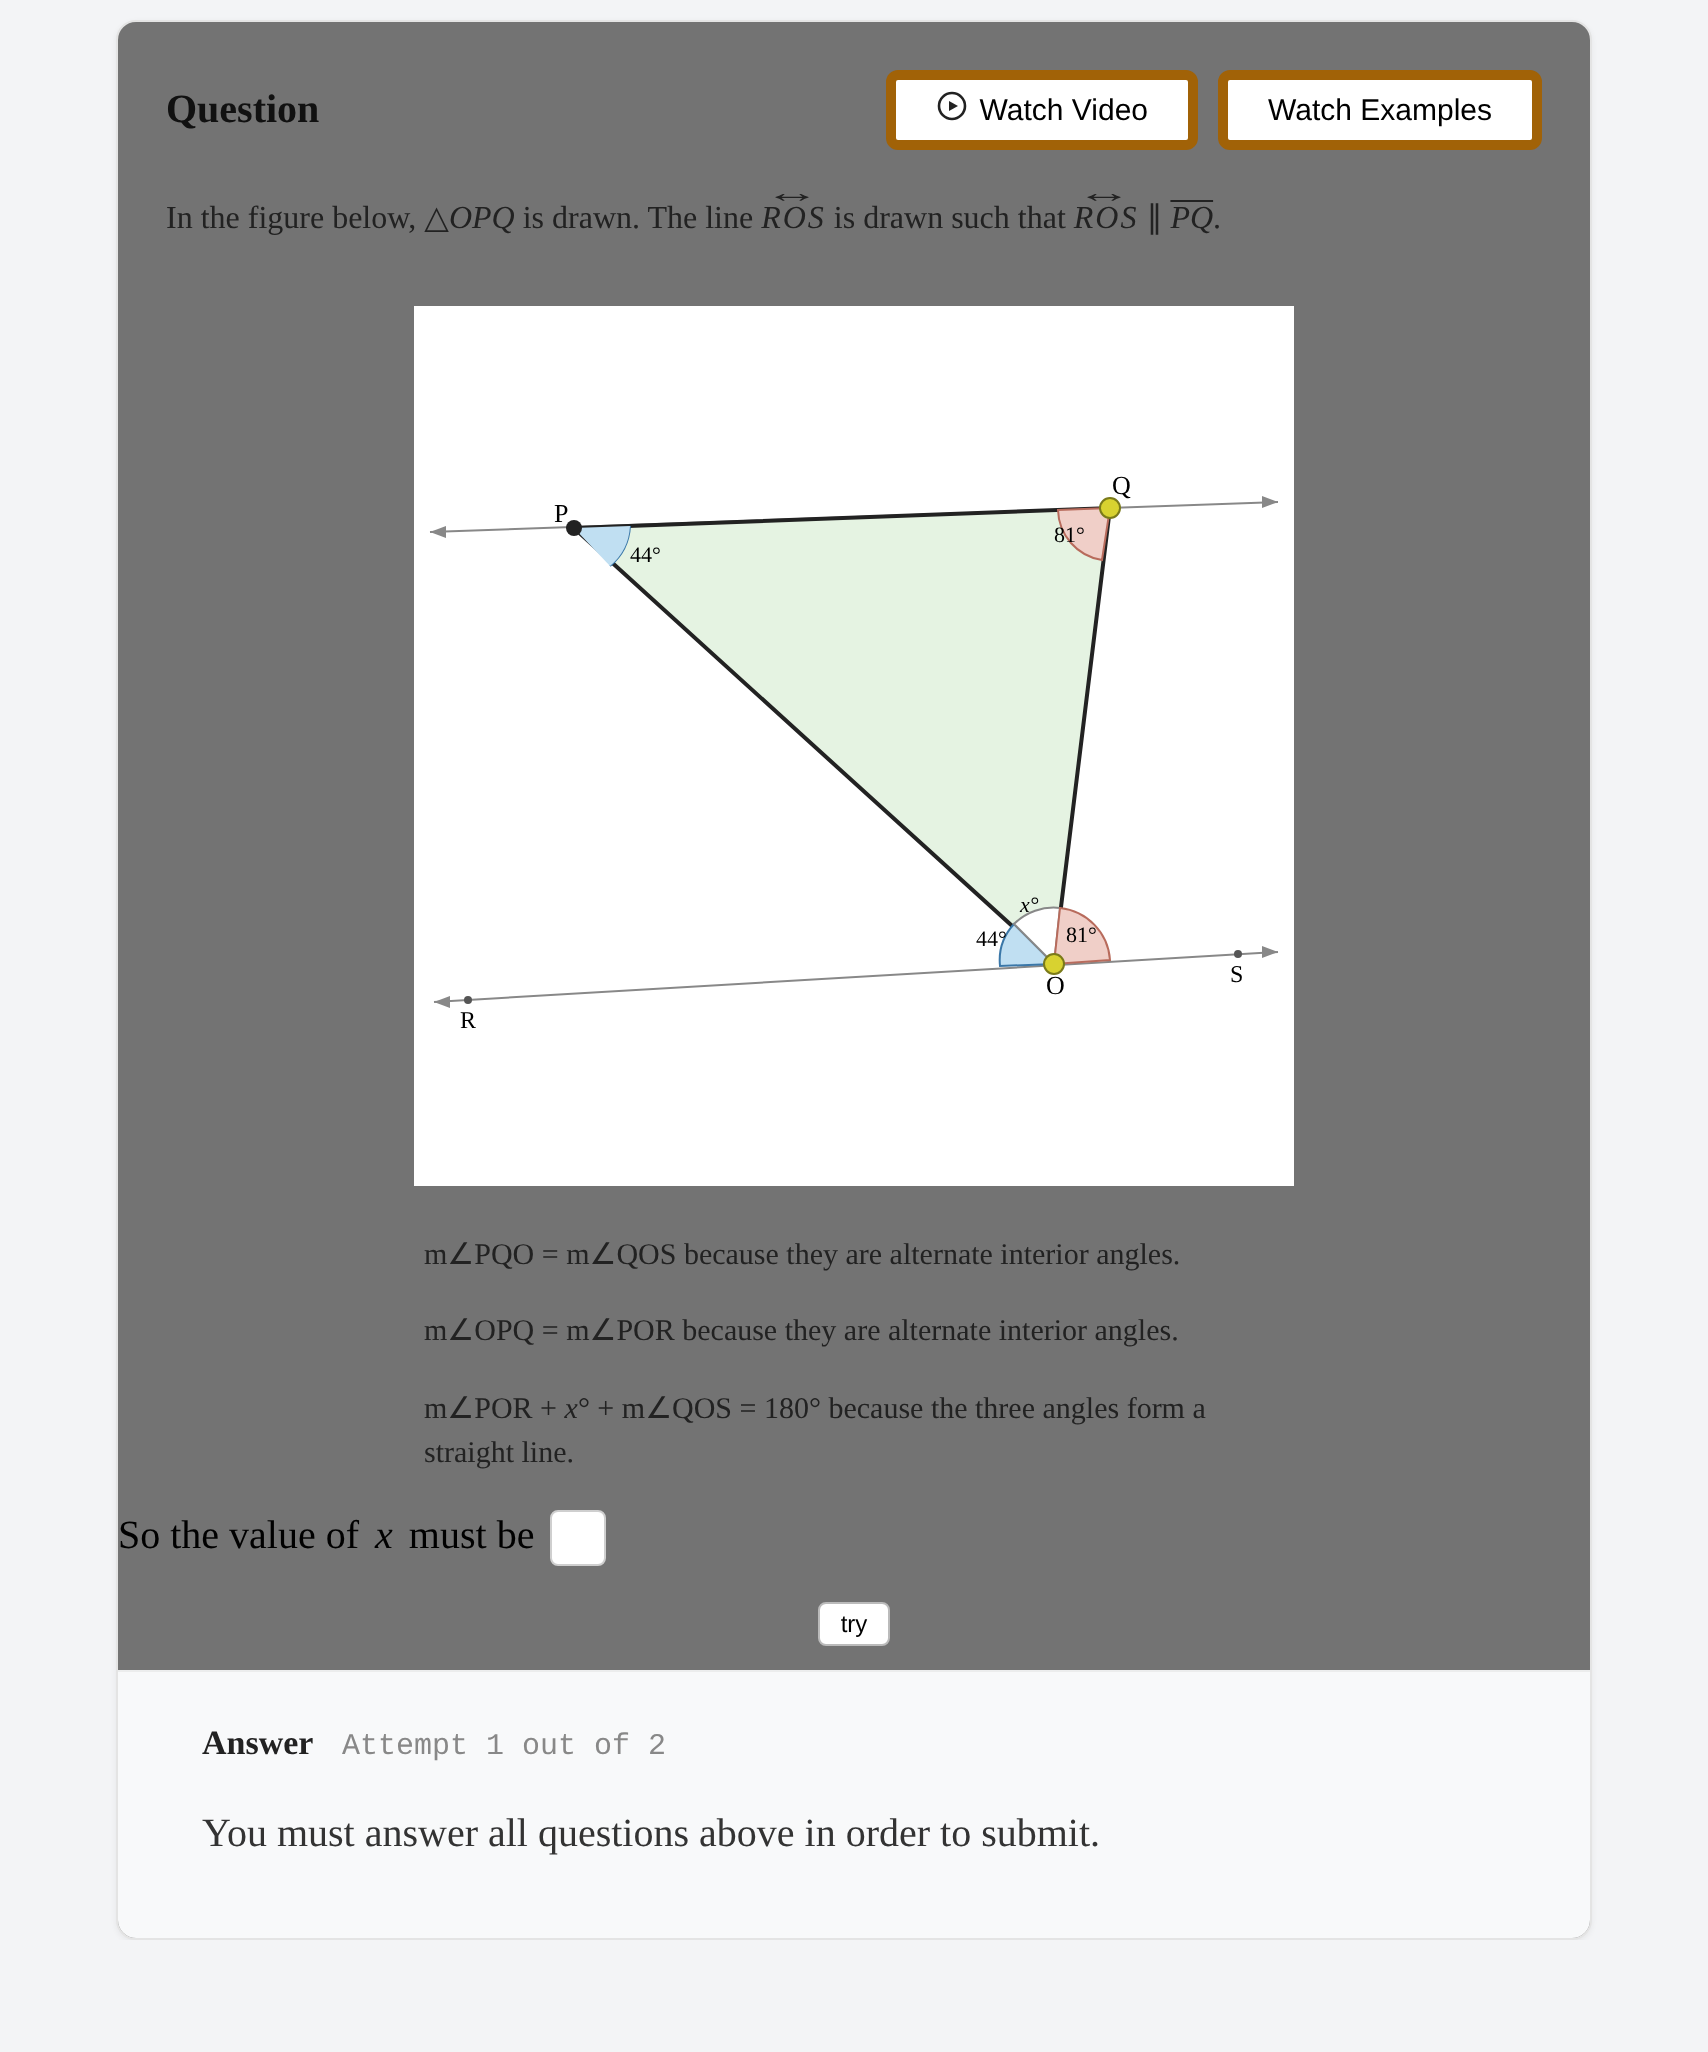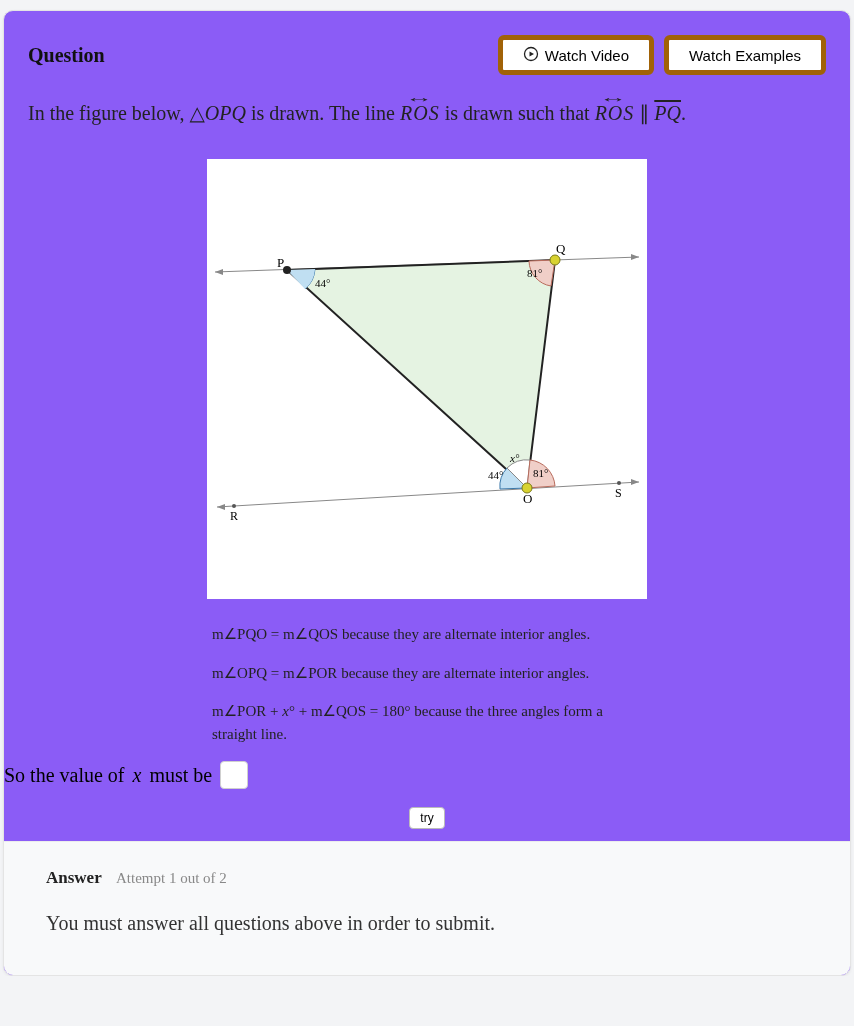--- a/index.html
+++ b/index.html
@@ -3,25 +3,25 @@
 <meta charset="utf-8">
 <style>
   * { box-sizing: border-box; margin: 0; padding: 0; }
   body {
     background: #f3f4f6;
     font-family: -apple-system, BlinkMacSystemFont, "Segoe UI", Roboto, Georgia, serif;
     padding: 10px 0 0 0;
     width: 854px;
   }
   .card {
-    background: #8b5cf6;
+    background: #737373;
     border-radius: 10px;
     border: 1px solid #e4e4e4;
     margin: 0 auto;
-    width: 848px;
+    width: 738px;
     box-shadow: 0 1px 3px rgba(0,0,0,0.06);
     position: relative;
     overflow: hidden;
   }
   .top-row {
     display: flex;
     justify-content: space-between;
     align-items: center;
     padding: 24px 24px 0 24px;
   }
@@ -40,21 +40,21 @@
     padding: 0 20px;
     font-size: 15px;
     font-family: 'Segoe UI', sans-serif;
     display: flex;
     align-items: center;
     gap: 6px;
     cursor: pointer;
   }
   .problem-statement {
     font-family: Georgia, 'Times New Roman', serif;
-    font-size: 20px;
+    font-size: 16px;
     color: #222;
     padding: 22px 30px 0 24px;
     line-height: 1.6;
   }
   .over-arrow {
     position: relative;
     display: inline-block;
     letter-spacing: 1px;
   }
   .over-arrow::before {
@@ -119,20 +119,21 @@
     font-family: Georgia, 'Times New Roman', serif;
     font-size: 17px;
     color: #222;
     margin-bottom: 24px;
   }
   .answer-line .attempt {
     font-weight: 400;
     color: #888;
     font-size: 15px;
     margin-left: 10px;
+    font-family: Liberation Mono, monospace;
   }
   .answer-line strong { font-weight:700; }
   .must-answer {
     font-family: Georgia, 'Times New Roman', serif;
     font-size: 20px;
     color: #333;
   }
   .math-it { font-style: italic; }
 </style>
 </head>

